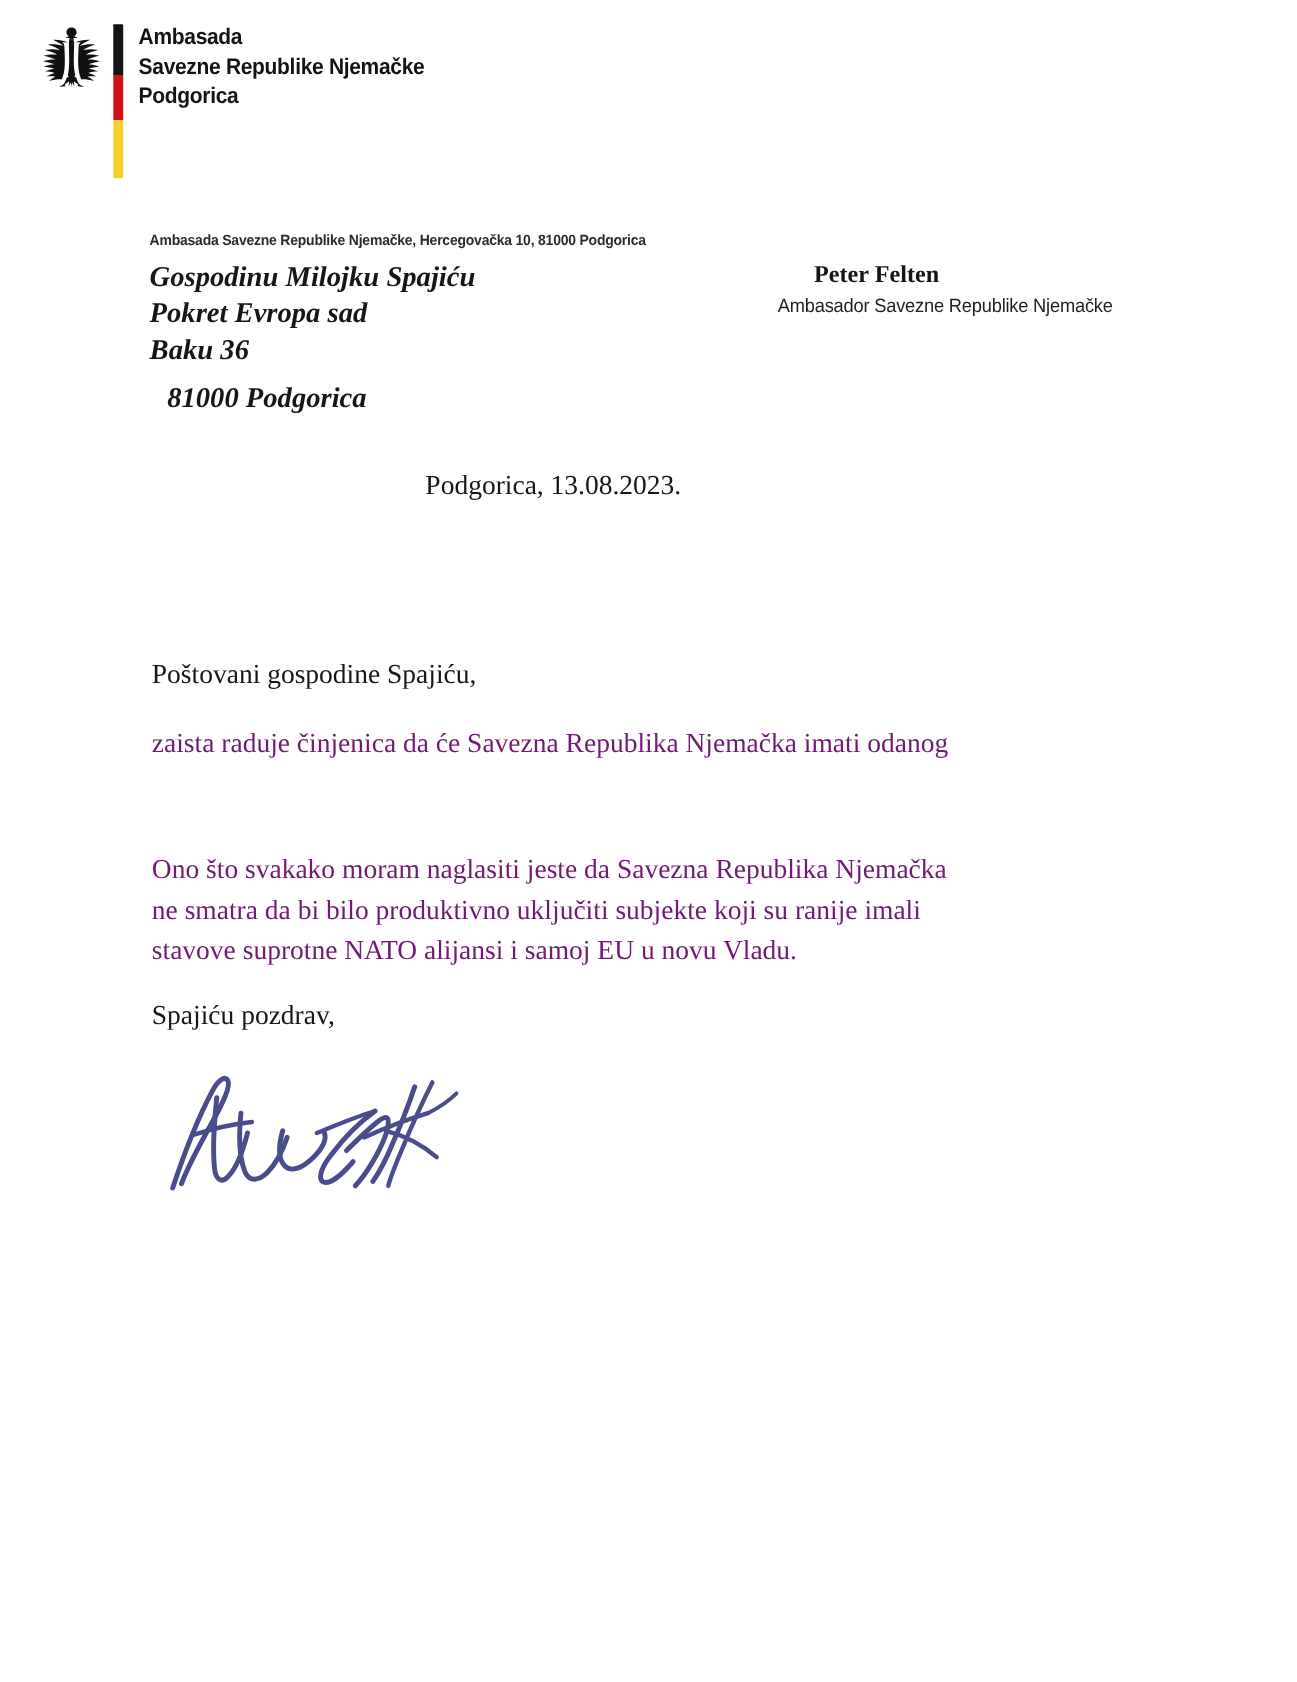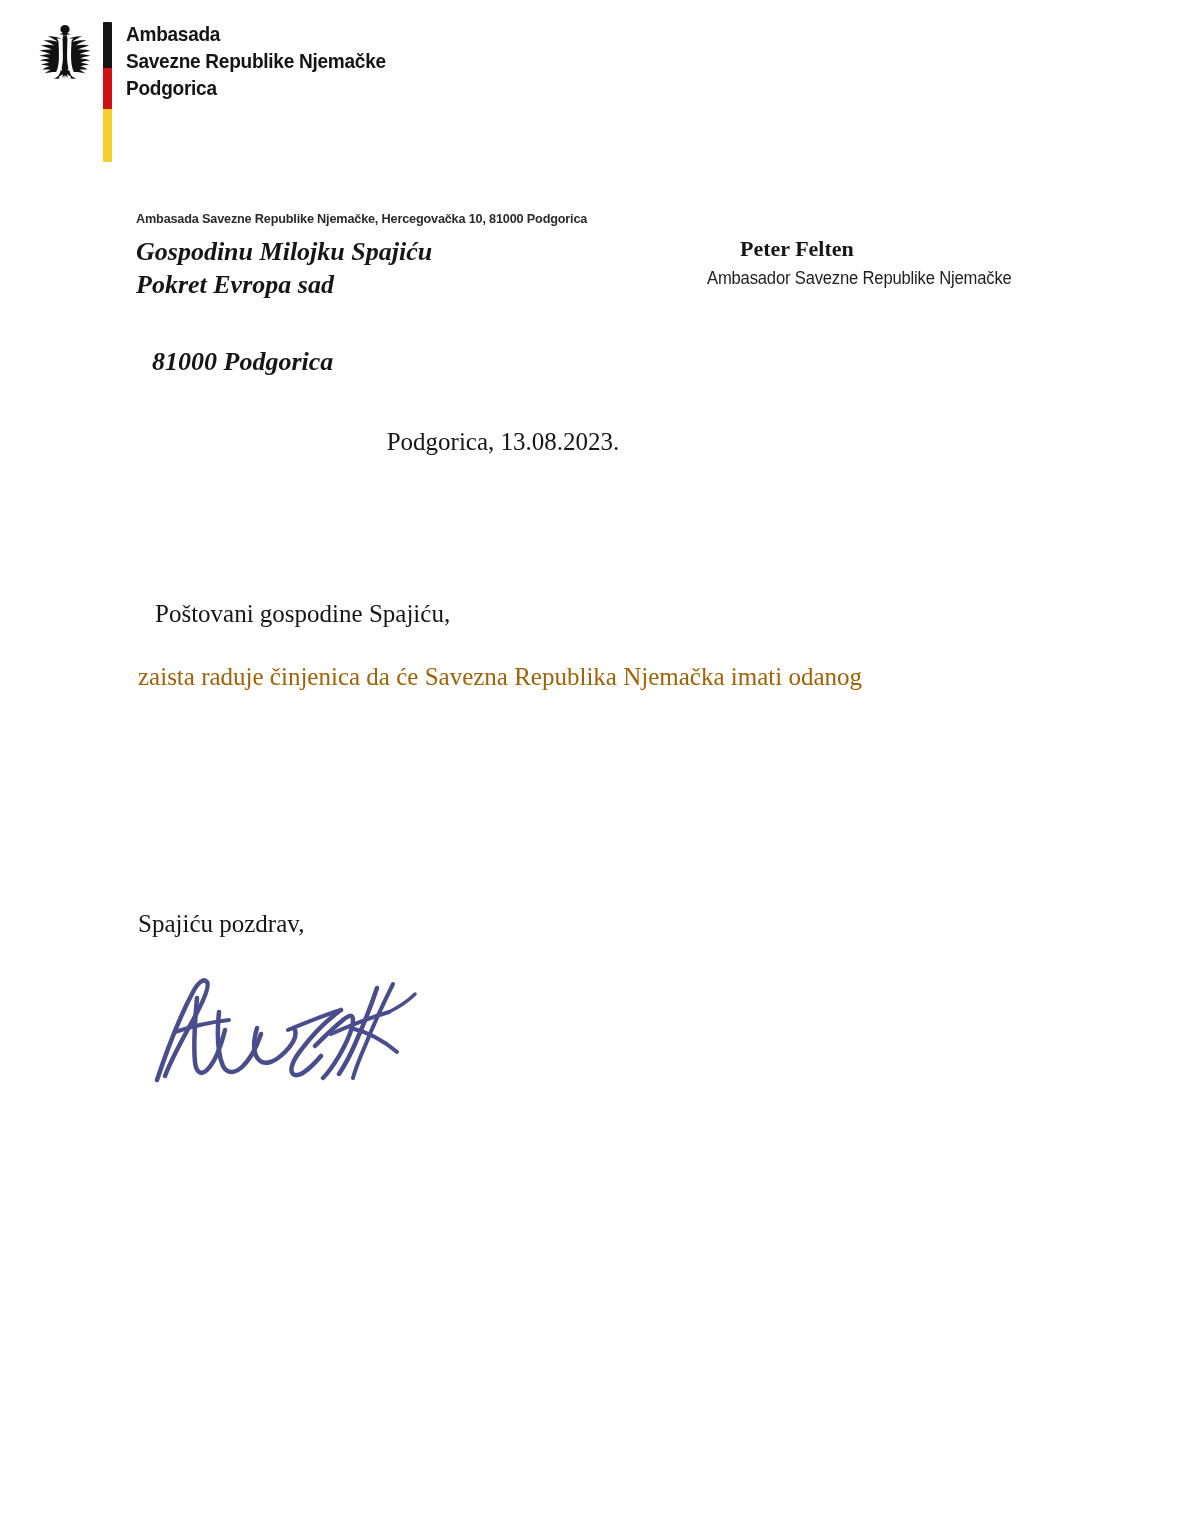--- a/index.html
+++ b/index.html
@@ -140,34 +140,34 @@
     width: 1006px;
     text-align: center;
     font-size: 25px;
     font-weight: 400;
     color: #161616;
   }
 
   
   .salutation {
     position: absolute;
-    left: 155px;
+    left: 138px;
     top: 600px;
     font-size: 25px;
     color: #161616;
     white-space: nowrap;
   }
 
   .para {
     position: absolute;
     left: 138px;
     width: 800px;
     font-size: 25px;
     line-height: 37px;
-    color: #a16207;
+    color: #701a75;
   }
   .para-1 { top: 658px; }
   .para-2 { top: 772px; }
   .para .line { white-space: nowrap; display: block; }
 
   .closing {
     position: absolute;
     left: 138px;
     top: 910px;
     font-size: 25px;
@@ -219,34 +219,40 @@
       <div>Savezne Republike Njemačke</div>
       <div>Podgorica</div>
     </div>
   </div>
 
   <div class="return-line">Ambasada Savezne Republike Njemačke, Hercegovačka 10, 81000 Podgorica</div>
 
   <div class="recipient">
     <div>Gospodinu Milojku Spajiću</div>
     <div>Pokret Evropa sad</div>
+    <div>Baku 36</div>
   </div>
   <div class="recipient-city">81000 Podgorica</div>
 
   <div class="sender-name">Peter Felten</div>
   <div class="sender-title">Ambasador Savezne Republike Njemačke</div>
 
   <div class="date-line">Podgorica, 13.08.2023.</div>
 
   <div class="salutation">Poštovani gospodine Spajiću,</div>
 
   <div class="para para-1">
     <span class="line">zaista raduje činjenica da će Savezna Republika Njemačka imati odanog</span>
   </div>
 
+  <div class="para para-2">
+    <span class="line">Ono što svakako moram naglasiti jeste da Savezna Republika Njemačka</span>
+    <span class="line">ne smatra da bi bilo produktivno uključiti subjekte koji su ranije imali</span>
+    <span class="line">stavove suprotne NATO alijansi i samoj EU u novu Vladu.</span>
+  </div>
 
   <div class="closing">Spajiću pozdrav,</div>
 
   <div class="signature">
     <svg viewBox="0 0 285 120" xmlns="http://www.w3.org/2000/svg">
       <g fill="none" stroke="#4a4d8c" stroke-linecap="round" stroke-linejoin="round">
         <path d="M12 112 C22 82 34 50 48 24 C53 14 59 10 62 14 C65 19 58 34 48 52 C38 70 26 92 20 108" stroke-width="4.5"></path>
         <path d="M30 64 C48 58 66 54 84 52" stroke-width="4"></path>
         <path d="M52 30 C50 52 48 74 50 94 C51 104 56 108 62 102 C70 94 76 78 80 62" stroke-width="4.5"></path>
         <path d="M74 44 C72 64 72 84 78 98 C82 106 90 106 98 98 C106 90 112 78 116 66" stroke-width="4.5"></path>

